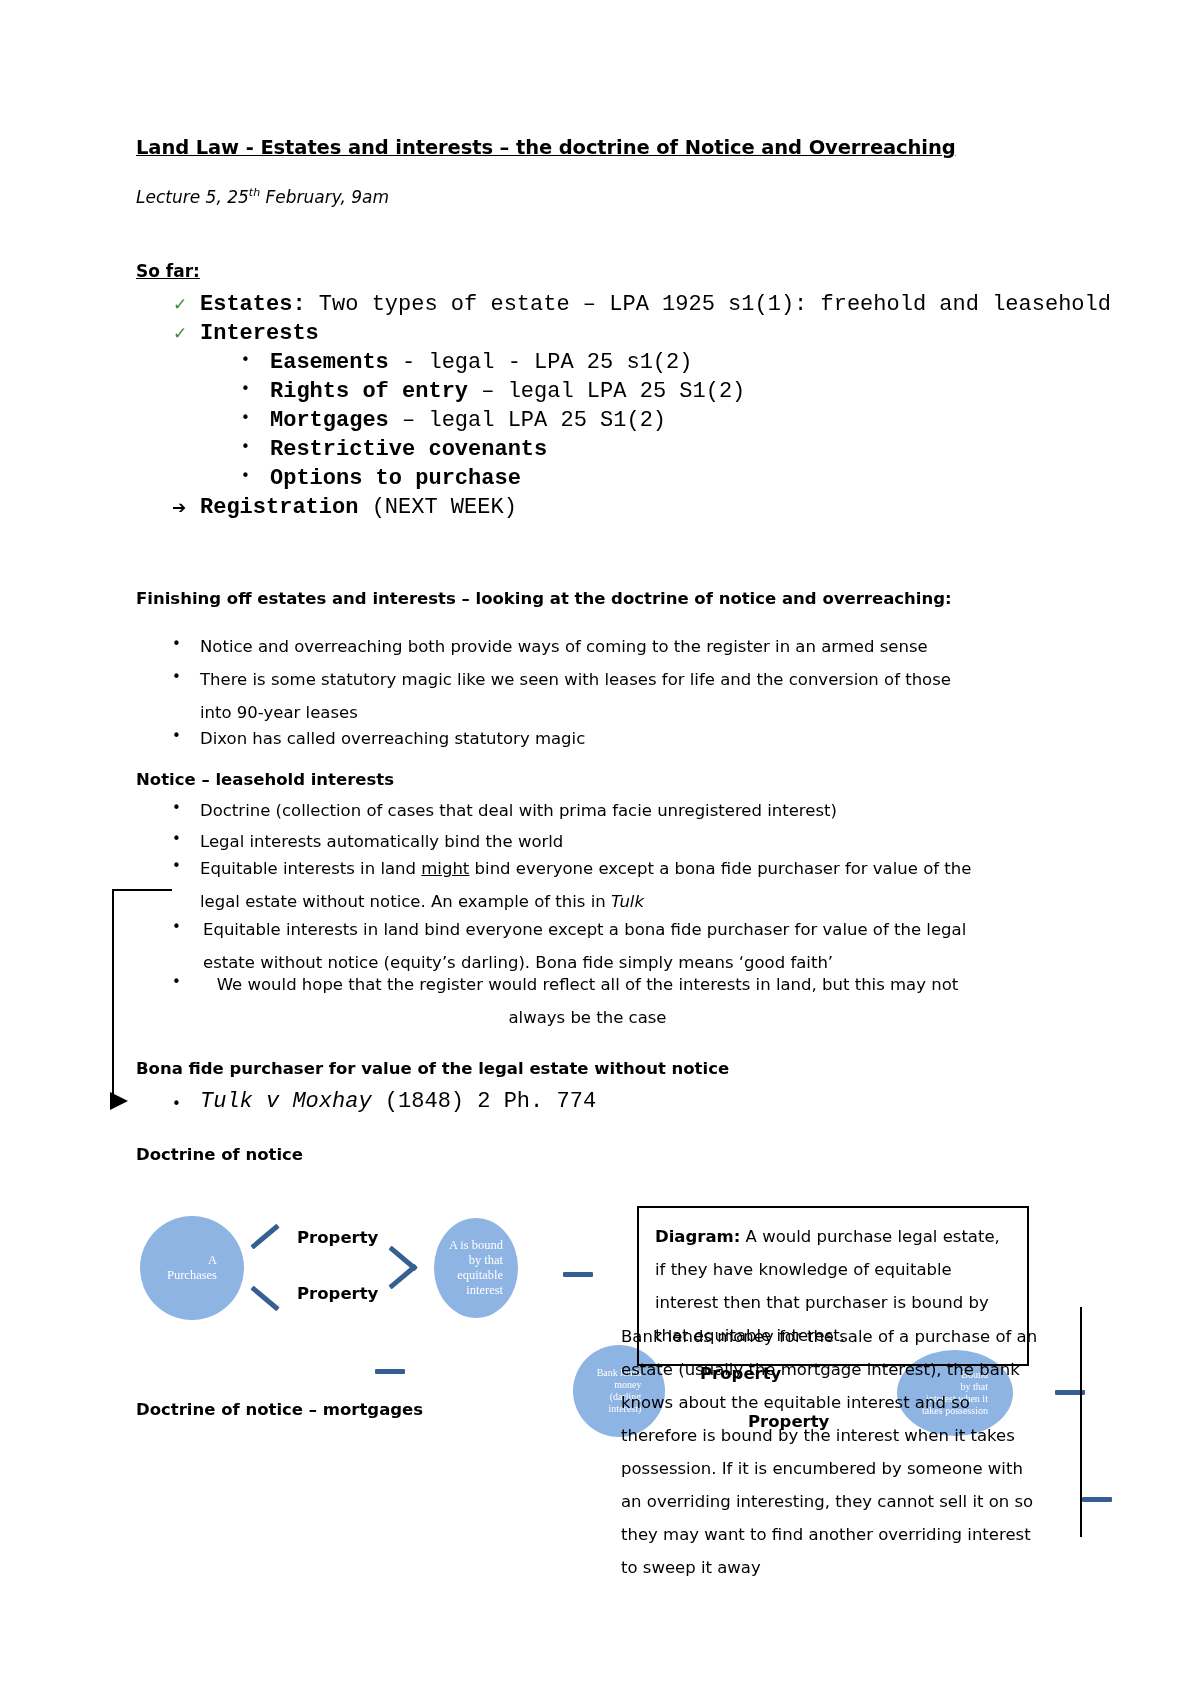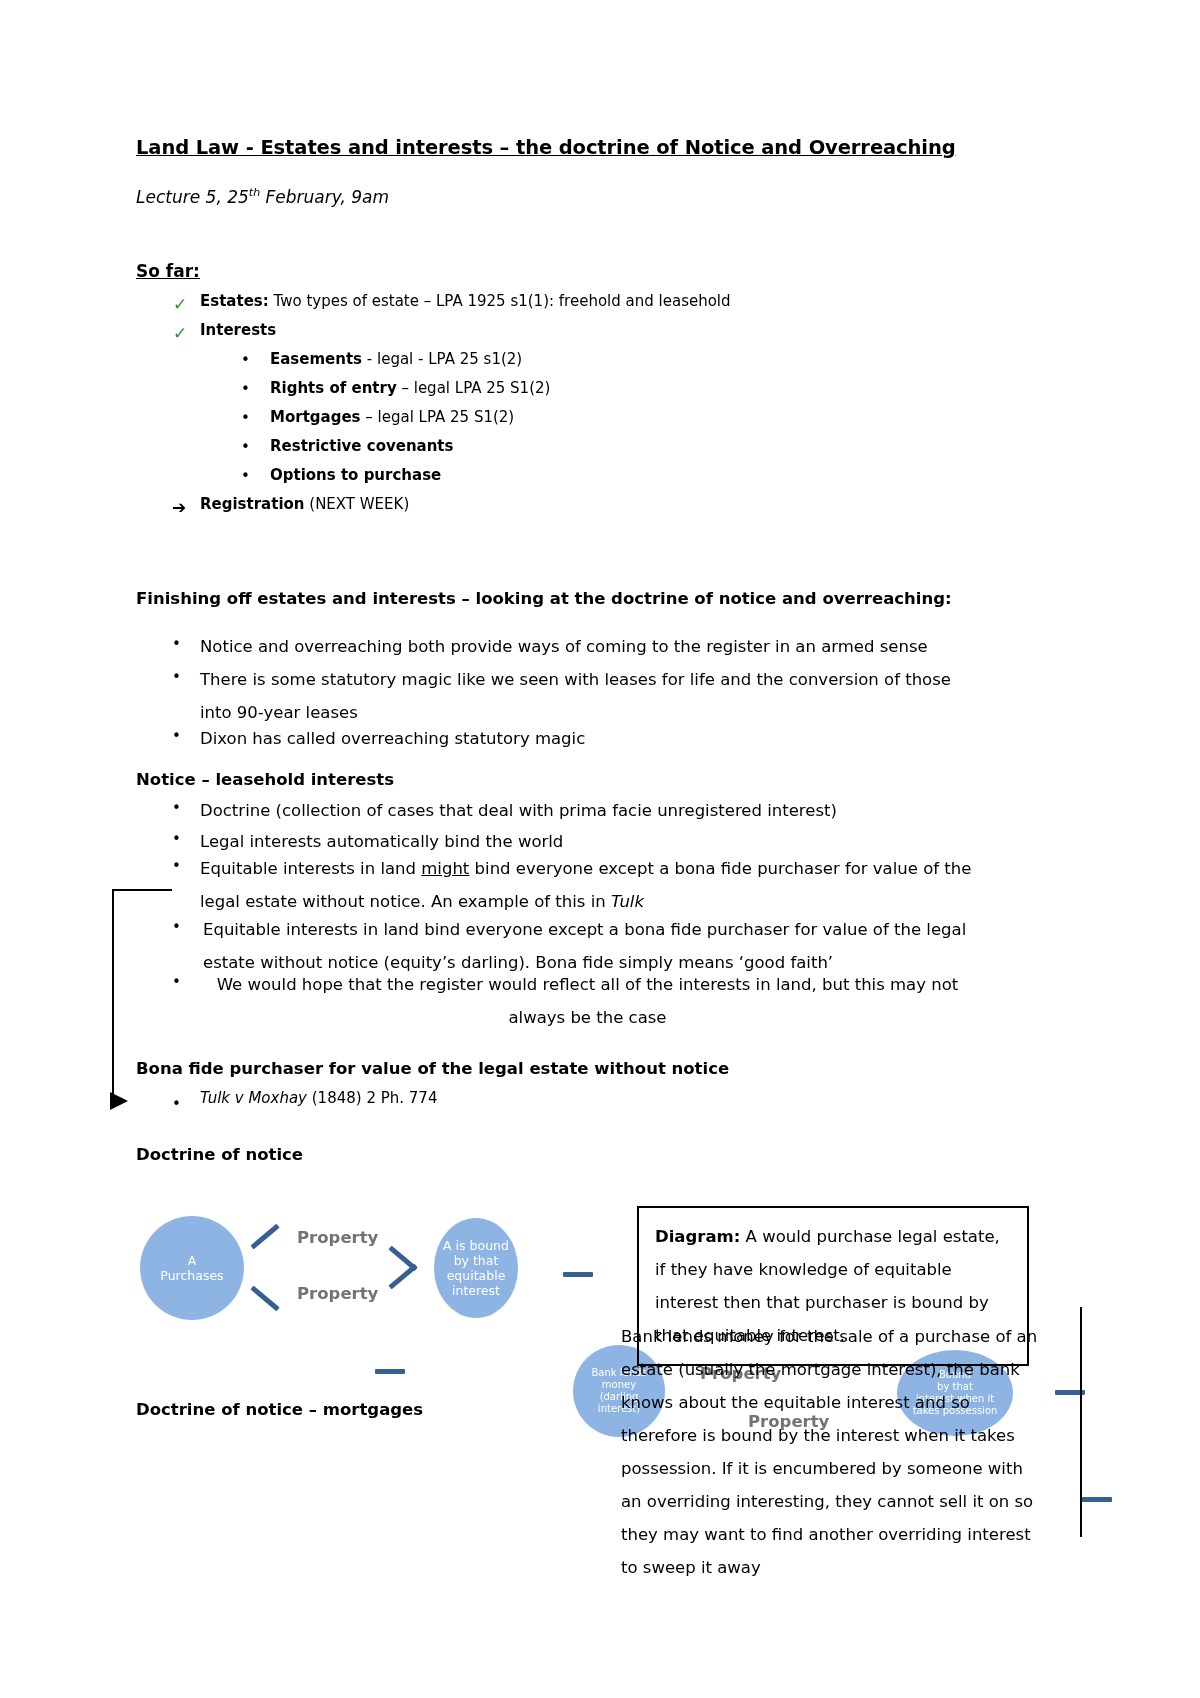--- a/index.html
+++ b/index.html
@@ -24,21 +24,21 @@
     position:absolute;left:136px;top:186px;
     font-size:17px;font-style:italic;white-space:nowrap;
   }
   .lecture-line sup{font-size:11px;vertical-align:super;}
 
   .sofar-head{
     position:absolute;left:136px;top:261px;
     font-size:17px;font-weight:bold;text-decoration:underline;
   }
 
-  .row{position:absolute;font-size:15px;line-height:1.0;white-space:nowrap;}
+  .row{position:absolute;font-size:22px;line-height:1.0;white-space:nowrap;font-family:Liberation Mono, monospace;}
   .b{font-weight:bold;}
   .r{font-weight:normal;}
   .i{font-style:italic;}
   .u{text-decoration:underline;}
 
   .tick{
     position:absolute;color:#3c8a3c;font-size:17px;font-weight:bold;
   }
   .dot{
     position:absolute;font-size:15px;line-height:1;
@@ -65,27 +65,27 @@
     position:absolute;left:110px;top:1092px;width:0;height:0;
     border-top:9px solid transparent;border-bottom:9px solid transparent;
     border-left:18px solid #000;
   }
 
   
   .circle{
     position:absolute;border-radius:50%;
     background:#8eb4e3;
     display:flex;align-items:center;justify-content:center;
-    text-align:center;color:#ffffff;font-size:12.5px;line-height:15px;
+    text-align:right;color:#ffffff;font-size:12.5px;line-height:15px;font-family:Liberation Serif, serif;
   }
   .conn{
     position:absolute;background:#376092;height:5px;border-radius:1px;
   }
   .diaglabel{
-    position:absolute;font-size:16.5px;font-weight:bold;color:#737373;
+    position:absolute;font-size:16.5px;font-weight:bold;color:#000000;
     white-space:nowrap;
   }
 
   
   .chev{position:absolute;width:0;height:0;}
   .chev span{
     position:absolute;display:block;background:#376092;height:5px;width:34px;
     border-radius:1px;
   }
 

